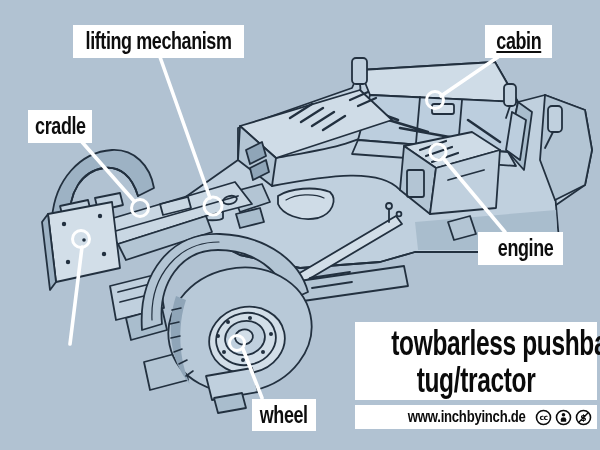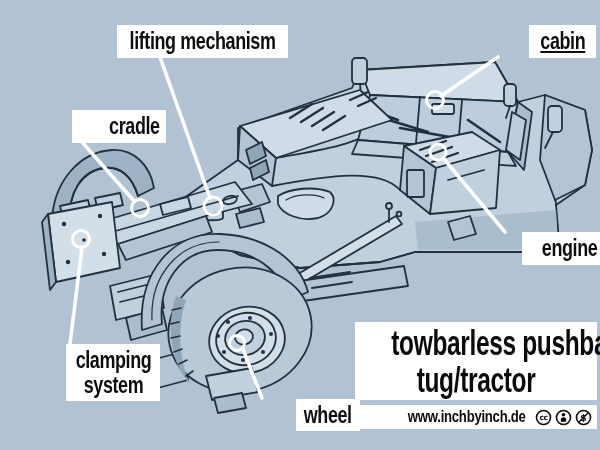--- a/index.html
+++ b/index.html
@@ -3,29 +3,29 @@
 <meta charset="utf-8">
 <style>
   html,body{margin:0;padding:0;}
   body{width:600px;height:450px;overflow:hidden;font-family:"Liberation Sans",sans-serif;}
   .stage{position:relative;width:600px;height:450px;background:#b1c2d2;}
   .stage svg.art{position:absolute;left:0;top:0;}
 
   .label{
     position:absolute;background:#ffffff;color:#0d0d0d;
     display:flex;align-items:center;justify-content:center;
-    font-weight:bold;font-size:23px;text-align:center;margin-left:44px;
+    font-weight:bold;font-size:23px;text-align:center;
   }
   .label .cond{display:inline-block;transform:scaleX(0.78);transform-origin:center;
     white-space:nowrap;letter-spacing:-0.5px;}
   .label.two-line .cond{white-space:normal;line-height:25px;width:120px;}
 
   #label-lifting-mechanism{left:73px;top:25px;width:171px;height:33px;}
   #label-cabin{left:485px;top:25px;width:67px;height:33px;text-decoration:underline;}
-  #label-cradle{left:28px;top:110px;width:64px;height:33px;padding-left:30px;}
+  #label-cradle{left:28px;top:110px;width:64px;height:33px;}
   #label-engine{left:478px;top:232px;width:74px;height:33px;padding-left:11px;}
   #label-clamping-system{left:22px;top:344px;width:94px;height:57px;}
   #label-wheel{left:252px;top:399px;width:64px;height:32px;}
 
   .title-box{
     position:absolute;left:355px;top:322px;width:242px;height:78px;
     background:#ffffff;color:#0b0b0b;display:flex;flex-direction:column;
     justify-content:center;font-weight:bold;font-size:35px;line-height:37px;
     text-align:center;
   }
@@ -207,23 +207,20 @@
   </div>
   <div class="label" id="label-cabin">
     <span class="cond">cabin</span>
   </div>
   <div class="label" id="label-cradle">
     <span class="cond">cradle</span>
   </div>
   <div class="label" id="label-engine">
     <span class="cond">engine</span>
   </div>
-  <div class="label two-line" id="label-clamping-system">
-    <span class="cond">clamping system</span>
-  </div>
   <div class="label" id="label-wheel">
     <span class="cond">wheel</span>
   </div>
 
   <div class="title-box">
     <span class="cond">towbarless pushback</span>
     <span class="cond">tug/tractor</span>
   </div>
 
   <div class="credit-box">

